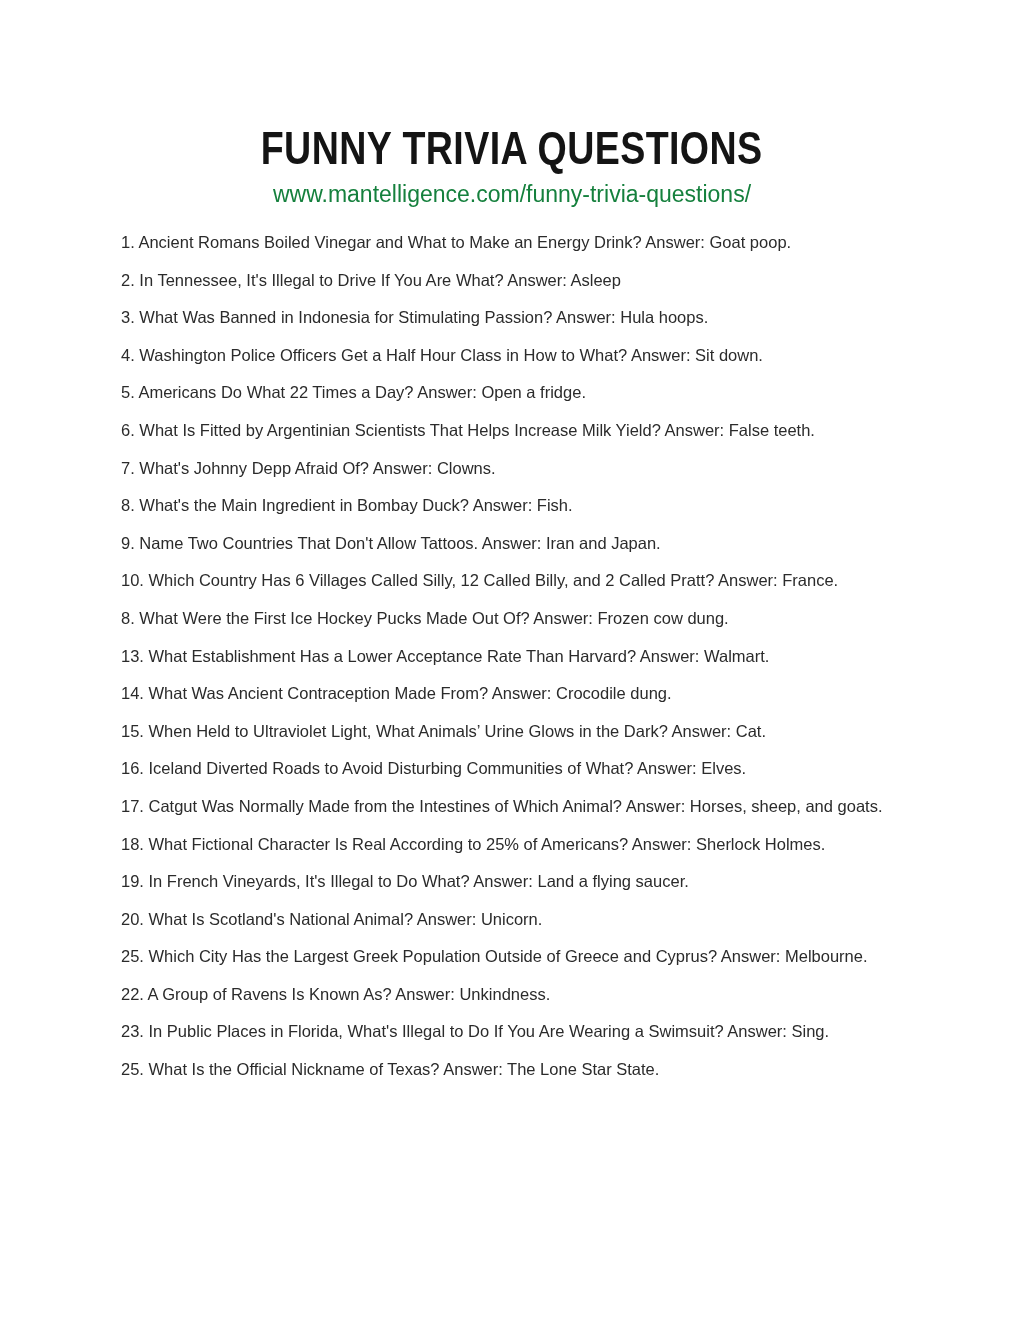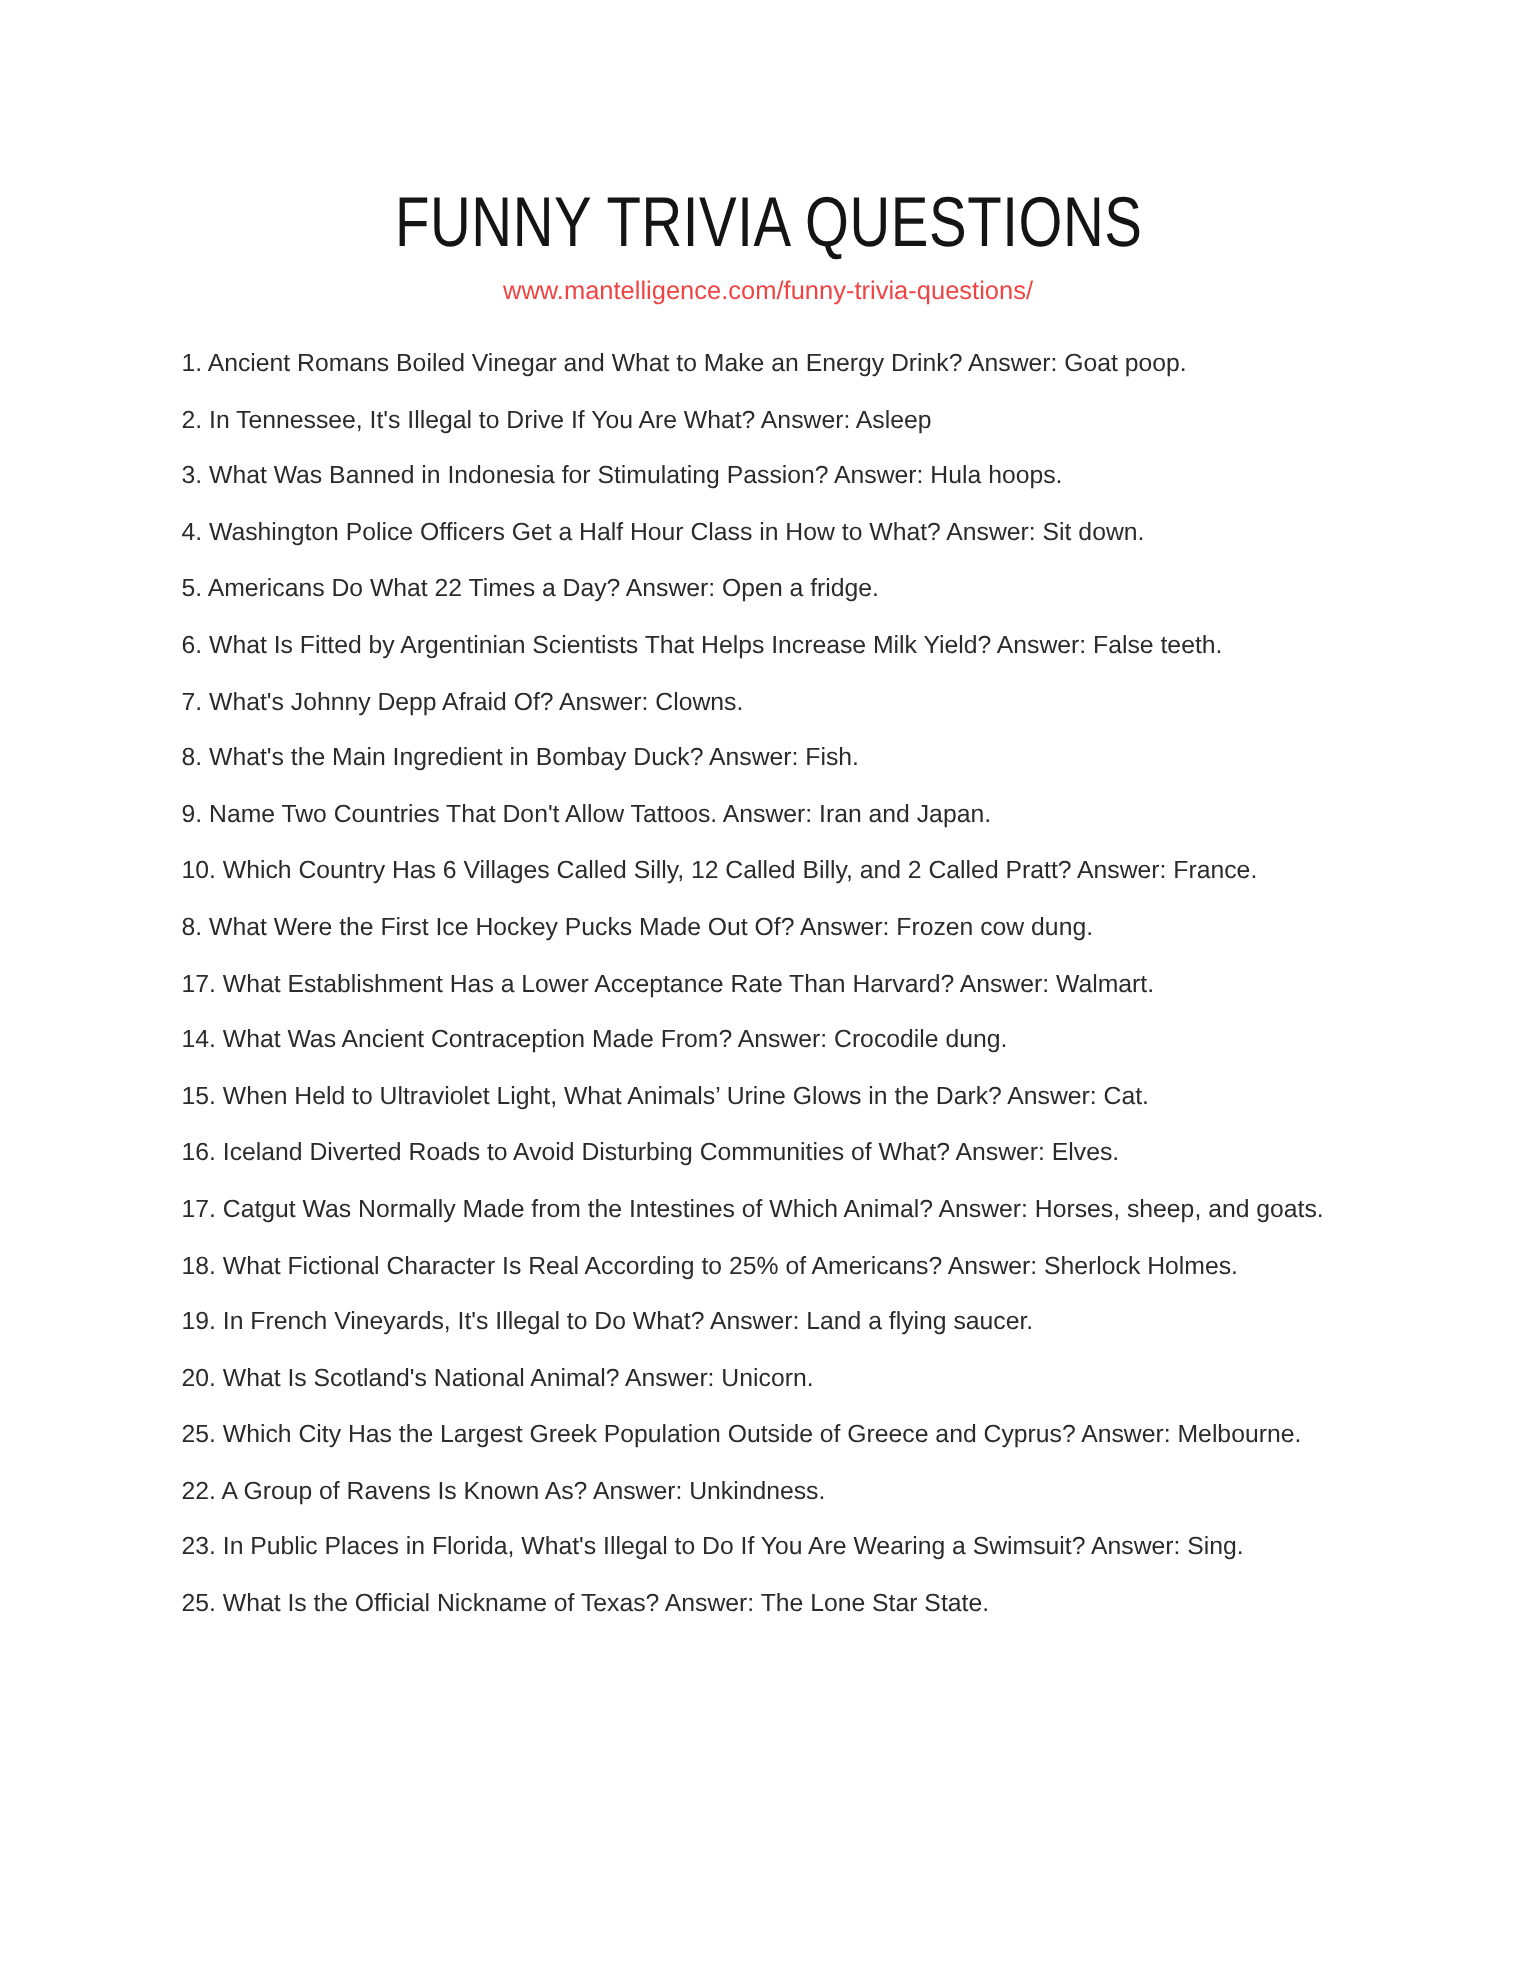--- a/index.html
+++ b/index.html
@@ -16,35 +16,35 @@
     font-family: "Liberation Sans", sans-serif;
   }
   .header {
     padding-top: 120px;
     text-align: center;
   }
   .doc-title {
     margin: 0;
     font-size: 47px;
     line-height: 1.2;
-    font-weight: normal;
+    font-weight: bold;
     color: #141414;
     white-space: nowrap;
   }
   .doc-title .squeeze {
     display: inline-block;
     transform: scaleX(0.80);
     transform-origin: center;
     letter-spacing: 0.5px;
   }
   .doc-url {
     margin-top: 7px;
-    font-size: 17px;
+    font-size: 23px;
     line-height: 22px;
-    color: #ef4444;
+    color: #15803d;
     text-align: center;
   }
   .question-list {
     position: absolute;
     left: 121px;
     top: 234px;
     margin: 0;
     padding: 0;
     list-style: none;
   }
@@ -70,21 +70,21 @@
     <li>2. In Tennessee, It's Illegal to Drive If You Are What? Answer: Asleep</li>
     <li>3. What Was Banned in Indonesia for Stimulating Passion? Answer: Hula hoops.</li>
     <li>4. Washington Police Officers Get a Half Hour Class in How to What? Answer: Sit down.</li>
     <li>5. Americans Do What 22 Times a Day? Answer: Open a fridge.</li>
     <li>6. What Is Fitted by Argentinian Scientists That Helps Increase Milk Yield? Answer: False teeth.</li>
     <li>7. What's Johnny Depp Afraid Of? Answer: Clowns.</li>
     <li>8. What's the Main Ingredient in Bombay Duck? Answer: Fish.</li>
     <li>9. Name Two Countries That Don't Allow Tattoos. Answer: Iran and Japan.</li>
     <li>10. Which Country Has 6 Villages Called Silly, 12 Called Billy, and 2 Called Pratt? Answer: France.</li>
     <li>8. What Were the First Ice Hockey Pucks Made Out Of? Answer: Frozen cow dung.</li>
-    <li>17. What Establishment Has a Lower Acceptance Rate Than Harvard? Answer: Walmart.</li>
+    <li>13. What Establishment Has a Lower Acceptance Rate Than Harvard? Answer: Walmart.</li>
     <li>14. What Was Ancient Contraception Made From? Answer: Crocodile dung.</li>
     <li>15. When Held to Ultraviolet Light, What Animals’ Urine Glows in the Dark? Answer: Cat.</li>
     <li>16. Iceland Diverted Roads to Avoid Disturbing Communities of What? Answer: Elves.</li>
     <li>17. Catgut Was Normally Made from the Intestines of Which Animal? Answer: Horses, sheep, and goats.</li>
     <li>18. What Fictional Character Is Real According to 25% of Americans? Answer: Sherlock Holmes.</li>
     <li>19. In French Vineyards, It's Illegal to Do What? Answer: Land a flying saucer.</li>
     <li>20. What Is Scotland's National Animal? Answer: Unicorn.</li>
     <li>25. Which City Has the Largest Greek Population Outside of Greece and Cyprus? Answer: Melbourne.</li>
     <li>22. A Group of Ravens Is Known As? Answer: Unkindness.</li>
     <li>23. In Public Places in Florida, What's Illegal to Do If You Are Wearing a Swimsuit? Answer: Sing.</li>

